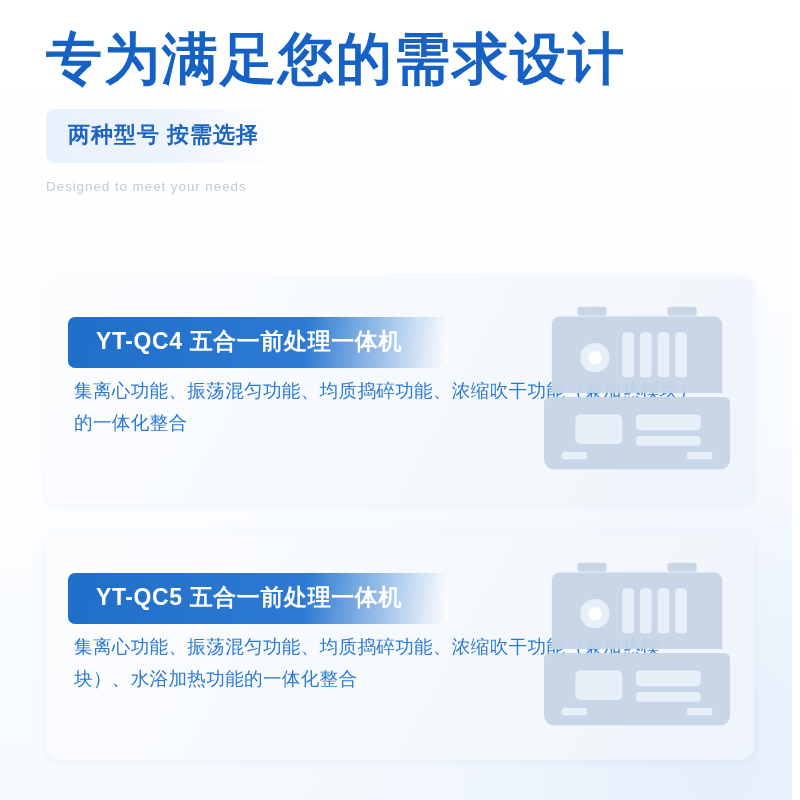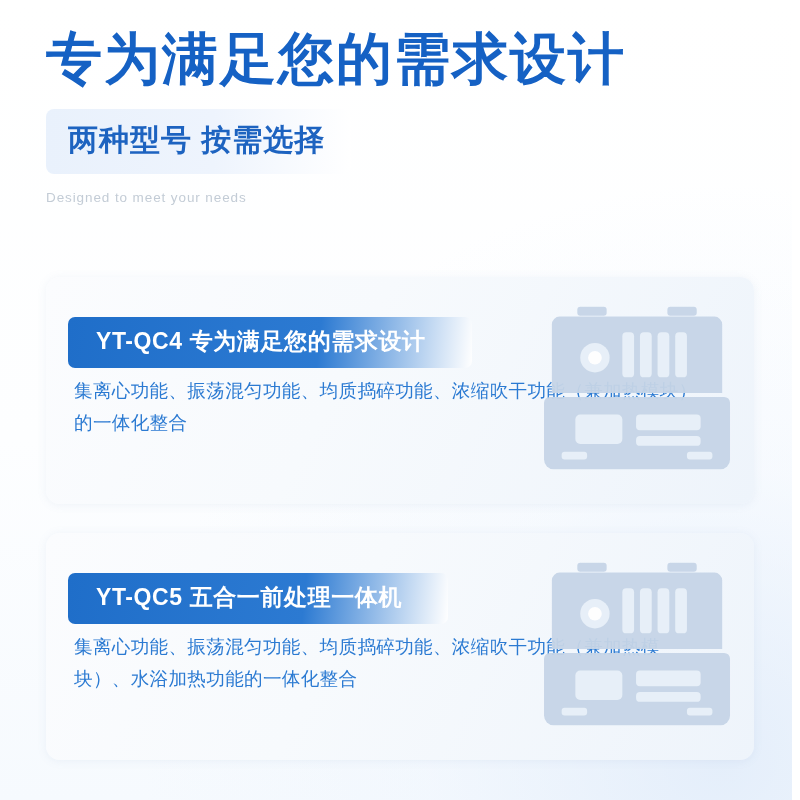--- a/index.html
+++ b/index.html
@@ -39,21 +39,21 @@
     white-space: nowrap;
   }
   .subtitle-pill {
     margin-top: 20px;
     display: inline-block;
     background: linear-gradient(90deg, #e9f1fc 0%, #eef4fd 55%, #ffffff 100%);
     border-radius: 8px;
     padding: 11px 26px 13px 22px;
   }
   .subtitle-pill span {
-    font-size: 30px;
+    font-size: 22px;
     font-weight: bold;
     color: #1d63c0;
     letter-spacing: 1px;
     white-space: nowrap;
   }
   .eng-sub {
     margin-top: 16px;
     font-size: 13.5px;
     color: #c3ccd6;
     letter-spacing: 0.9px;
@@ -121,21 +121,21 @@
 
     <div class="subtitle-pill">
       <span>两种型号 按需选择</span>
     </div>
 
     <div class="eng-sub">Designed to meet your needs</div>
   </div>
 
   <div class="card one">
     <div class="card-label">
-      <span>YT-QC4 专为满足您的需求设计</span>
+      <span>YT-QC4 五合一前处理一体机</span>
     </div>
     <div class="card-desc">集离心功能、振荡混匀功能、均质捣碎功能、浓缩吹干功能（兼加热模块）的一体化整合</div>
 
     <div class="device">
       <svg viewBox="0 0 200 190" width="196" height="186" xmlns="http://www.w3.org/2000/svg">
         <g fill="#c6d5e7">
 
           <rect x="38" y="8" width="30" height="9" rx="3"></rect>
           <rect x="130" y="8" width="30" height="9" rx="3"></rect>
 

